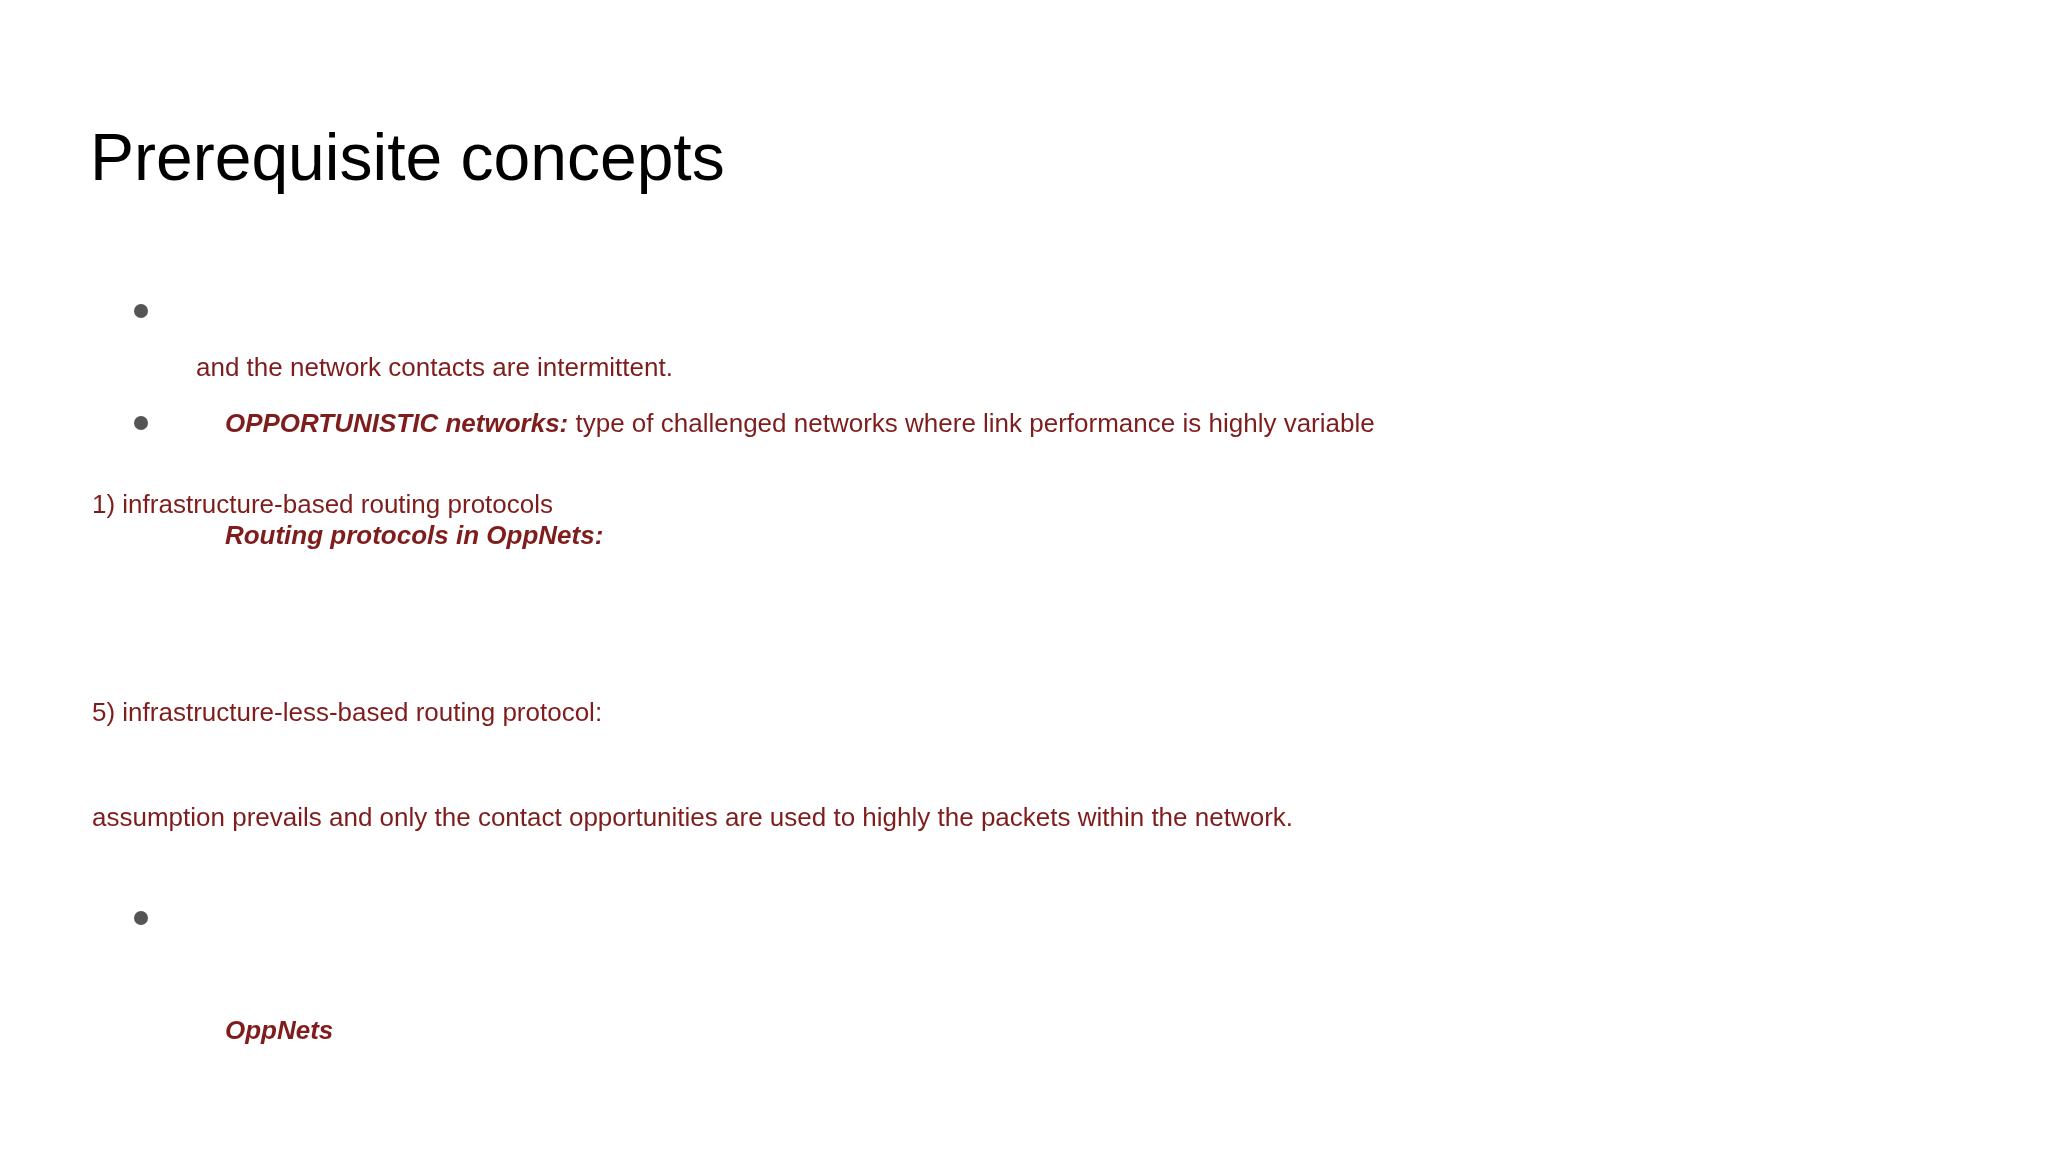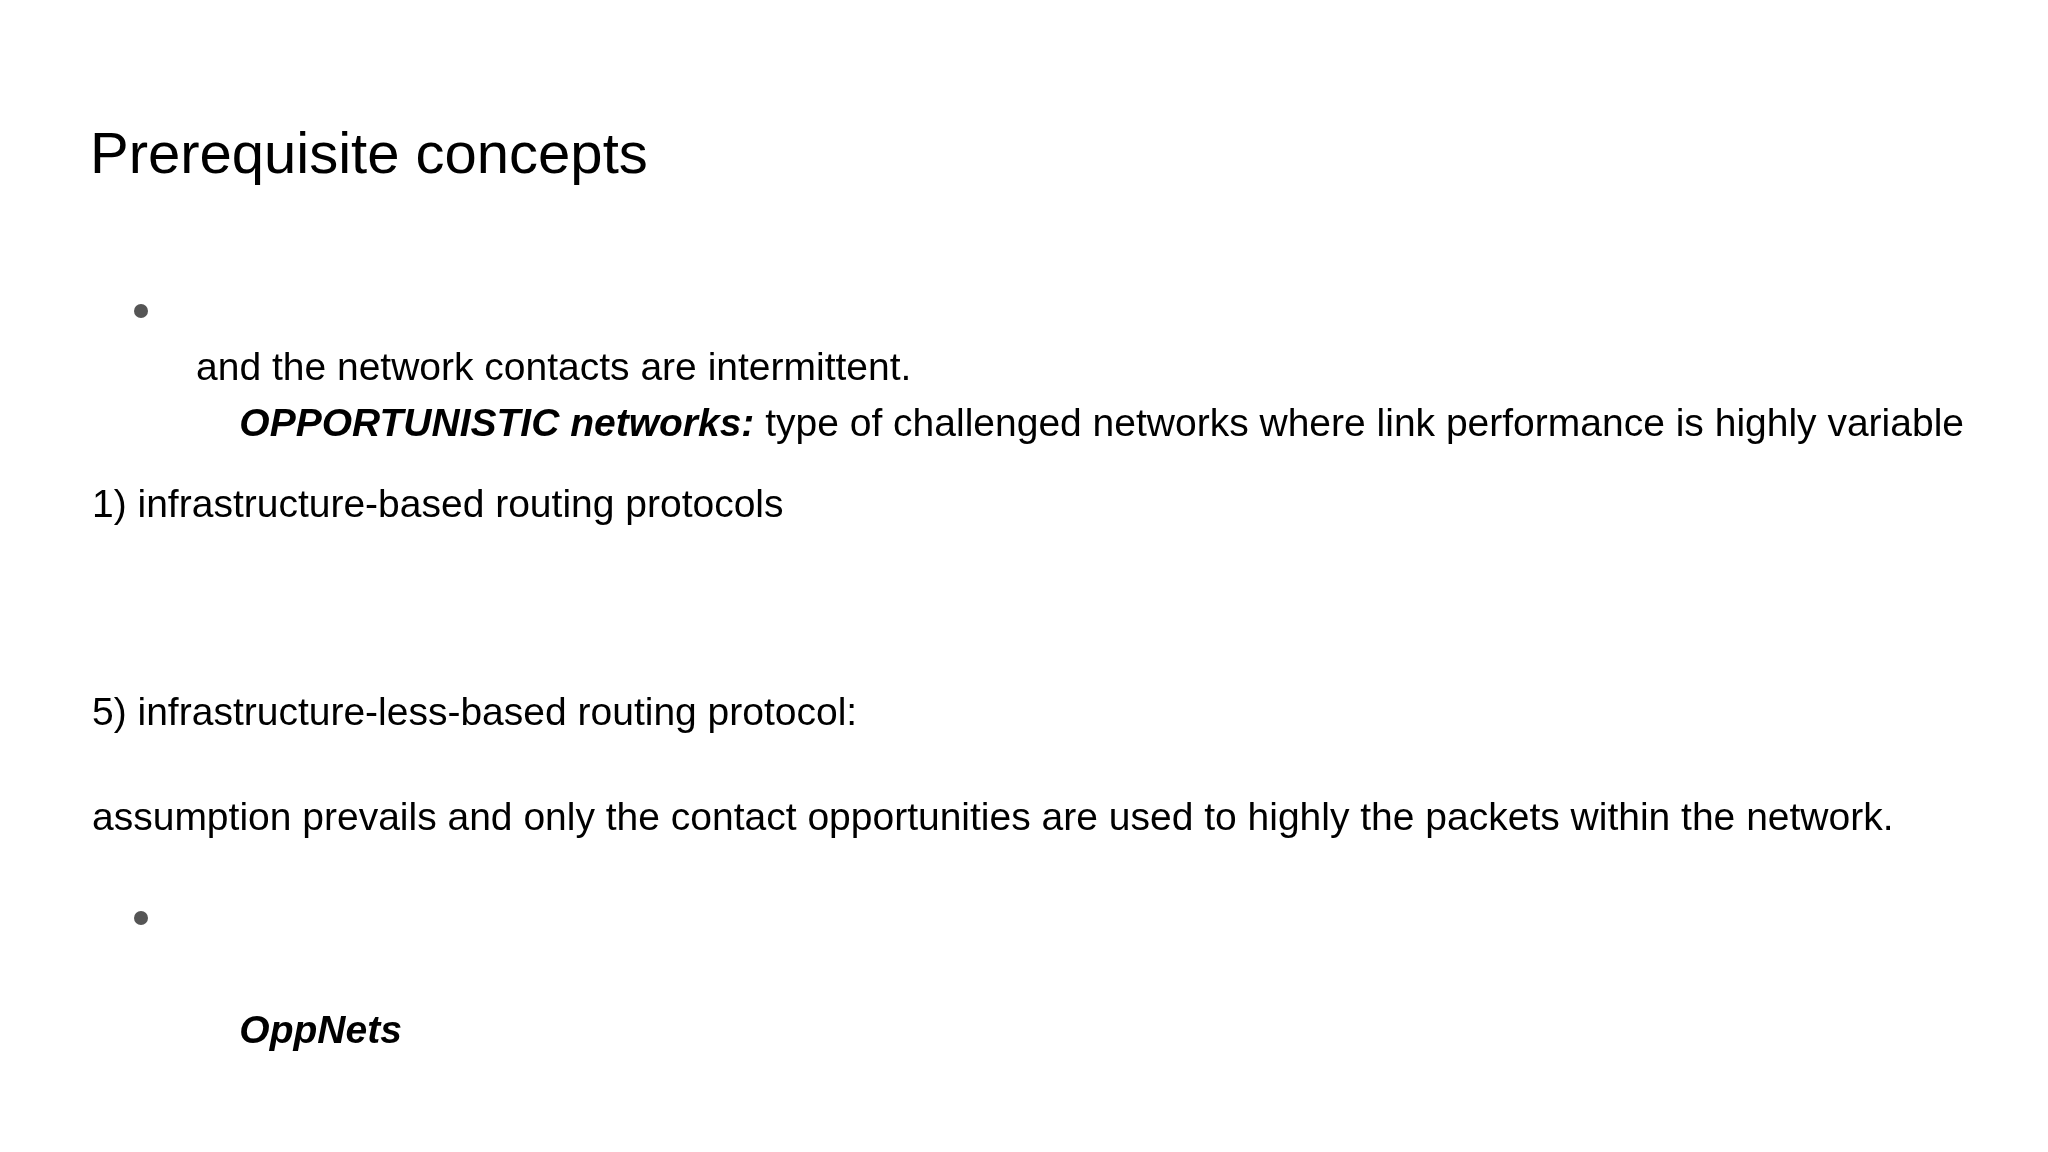--- a/index.html
+++ b/index.html
@@ -10,31 +10,31 @@
     overflow: hidden;
   }
   .slide {
     position: relative;
     width: 2048px; height: 1152px;
     background: #ffffff;
   }
   .slide-title {
     position: absolute;
     left: 90px; top: 124px;
-    font-size: 58px;
+    font-size: 66px;
     line-height: 1.0;
     color: #000000;
     white-space: pre;
   }
   .line {
     position: absolute;
     left: 92px;
-    font-size: 39px;
+    font-size: 26px;
     line-height: 56px;
-    color: #000000;
+    color: #7f1d1d;
     white-space: pre;
   }
   .bulleted { padding-left: 104px; }
   .dot {
     position: absolute;
     left: 42px; top: 21px;
     width: 14px; height: 14px;
     border-radius: 50%;
     background: #555555;
   }
@@ -56,20 +56,24 @@
 
   <div class="slide-title">Prerequisite concepts</div>
 
   <div class="line bulleted y-b1l1">
     <span class="dot"></span>
     <span class="b">OPPORTUNISTIC networks:</span><span> type of challenged networks where link performance is highly variable</span>
   </div>
 
   <div class="line bulleted y-b1l2">and the network contacts are intermittent.</div>
 
+  <div class="line bulleted y-b2">
+    <span class="dot"></span>
+    <span class="b">Routing protocols in OppNets:</span>
+  </div>
 
   <div class="line y-p1">1) infrastructure-based routing protocols</div>
 
 
   <div class="line y-p3">5) infrastructure-less-based routing protocol:</div>
 
   <div class="line y-p4">assumption prevails and only the contact opportunities are used to highly the packets within the network.</div>
 
   <div class="line bulleted y-b3">
     <span class="dot"></span>

